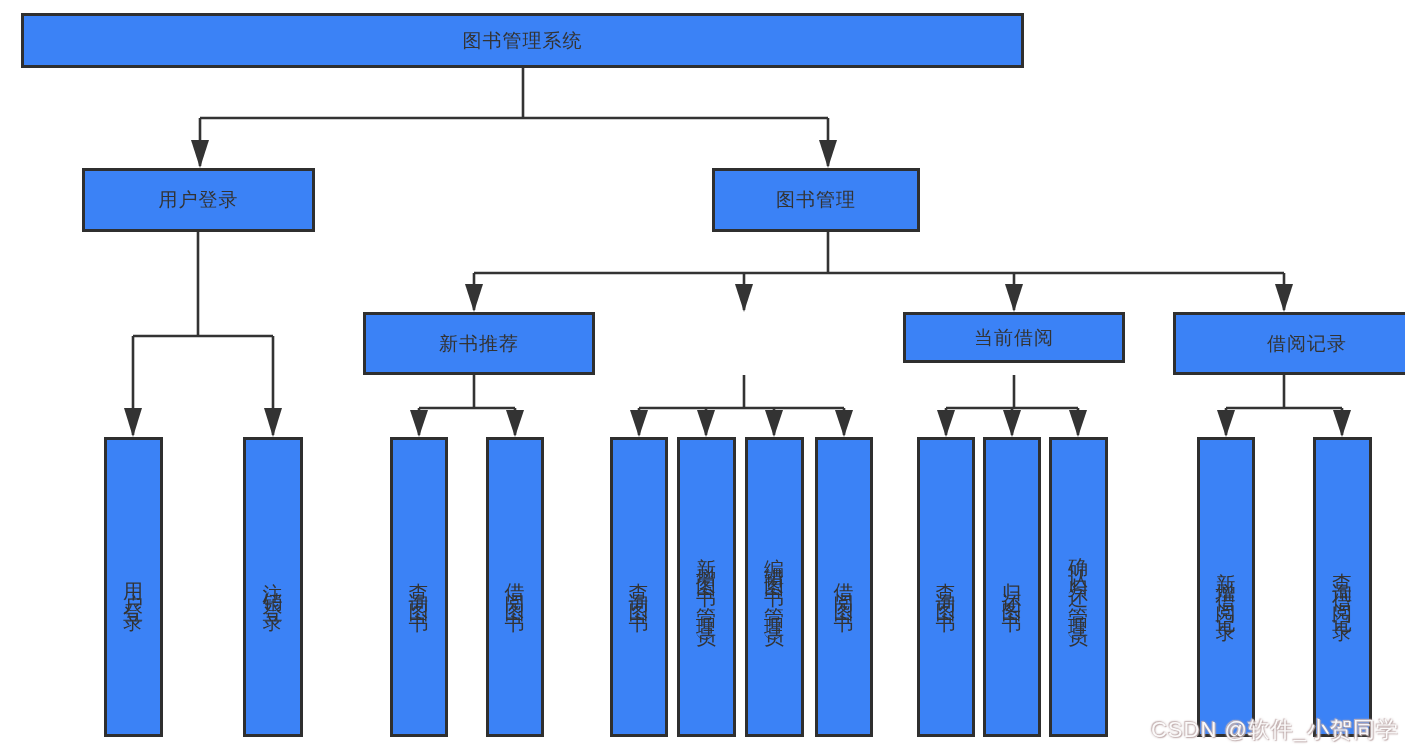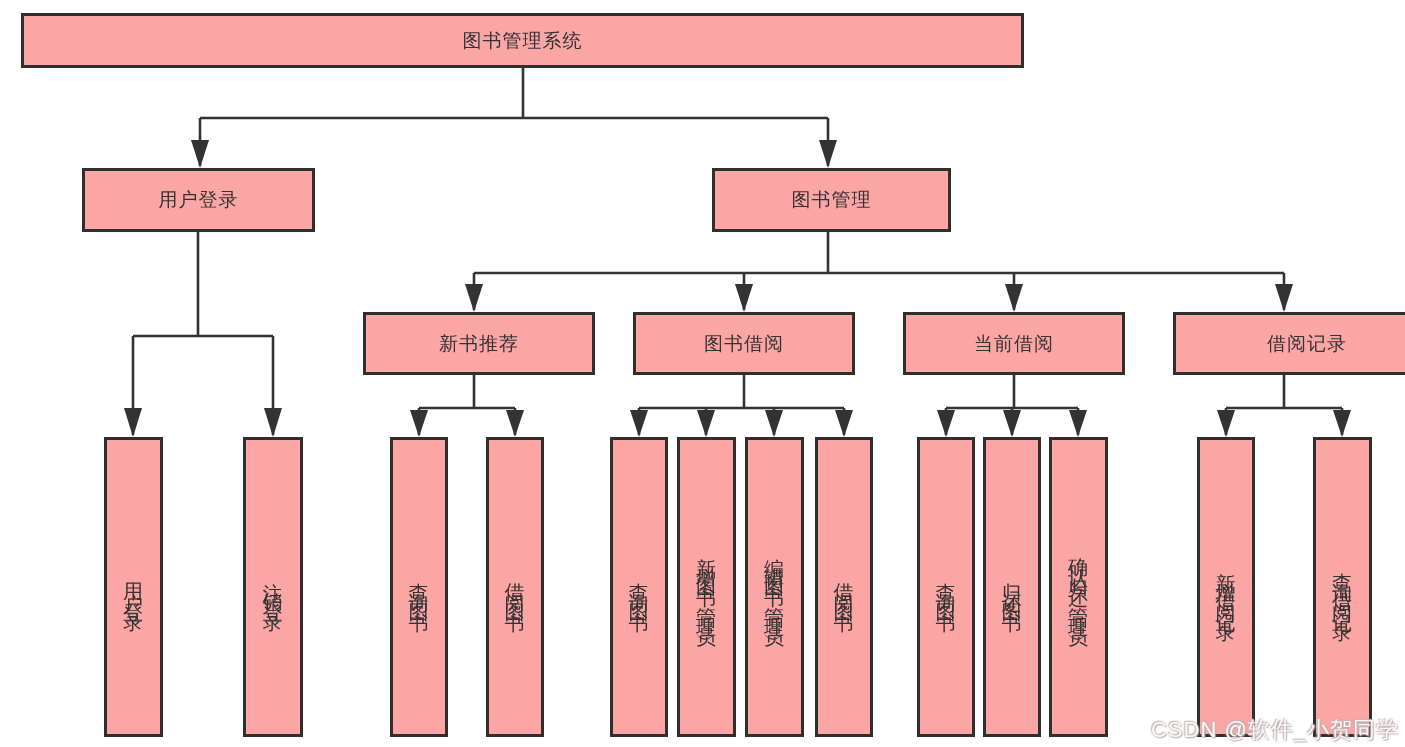--- a/index.html
+++ b/index.html
@@ -11,39 +11,39 @@
     color:#333333;
     overflow:hidden;
   }
   svg.wires{position:absolute;left:0;top:0;width:1405px;height:747px;}
   svg.wires line{stroke:#333333;stroke-width:2.6;}
   svg.wires polygon{fill:#333333;}
   .hbox,.vbox{
     position:absolute;
     box-sizing:border-box;
     border:3px solid #2f2f2f;
-    background:#fca5a5;
+    background:#3b82f6;
     display:flex;align-items:center;justify-content:center;
   }
   .hbox{font-size:19px;letter-spacing:1px;}
   .vbox span{
     writing-mode:vertical-lr;
     text-orientation:mixed;
     font-size:20px;
     letter-spacing:10px;
     line-height:1;
     white-space:nowrap;
   }
   
   .b-root{left:21px;top:13px;width:1003px;height:55px;}
   .b-user{left:82px;top:168px;width:233px;height:64px;}
-  .b-mgmt{left:712px;top:168px;width:239px;height:64px;}
+  .b-mgmt{left:712px;top:168px;width:208px;height:64px;}
   .b-l2a{left:363px;top:312px;width:232px;height:63px;}
   .b-l2b{left:633px;top:312px;width:222px;height:63px;}
-  .b-l2c{left:903px;top:312px;width:222px;height:63px;}
+  .b-l2c{left:903px;top:312px;width:222px;height:51px;}
   .b-l2d{left:1173px;top:312px;width:268px;height:63px;}
   .lf{top:437px;height:300px;}
   .lf1{left:104px;width:59px;}
   .lf2{left:243px;width:60px;}
   .lf3{left:390px;width:58px;}
   .lf4{left:486px;width:58px;}
   .lf5{left:610px;width:58px;}
   .lf6{left:677px;width:59px;}
   .lf7{left:745px;width:59px;}
   .lf8{left:815px;width:58px;}
@@ -151,23 +151,20 @@
   <div class="hbox b-user">
     <span>用户登录</span>
   </div>
   <div class="hbox b-mgmt">
     <span>图书管理</span>
   </div>
 
   <div class="hbox b-l2a">
     <span>新书推荐</span>
   </div>
-  <div class="hbox b-l2b">
-    <span>图书借阅</span>
-  </div>
   <div class="hbox b-l2c">
     <span>当前借阅</span>
   </div>
   <div class="hbox b-l2d">
     <span>借阅记录</span>
   </div>
 
   <div class="vbox lf lf1">
     <span>用户登录</span>
   </div>

